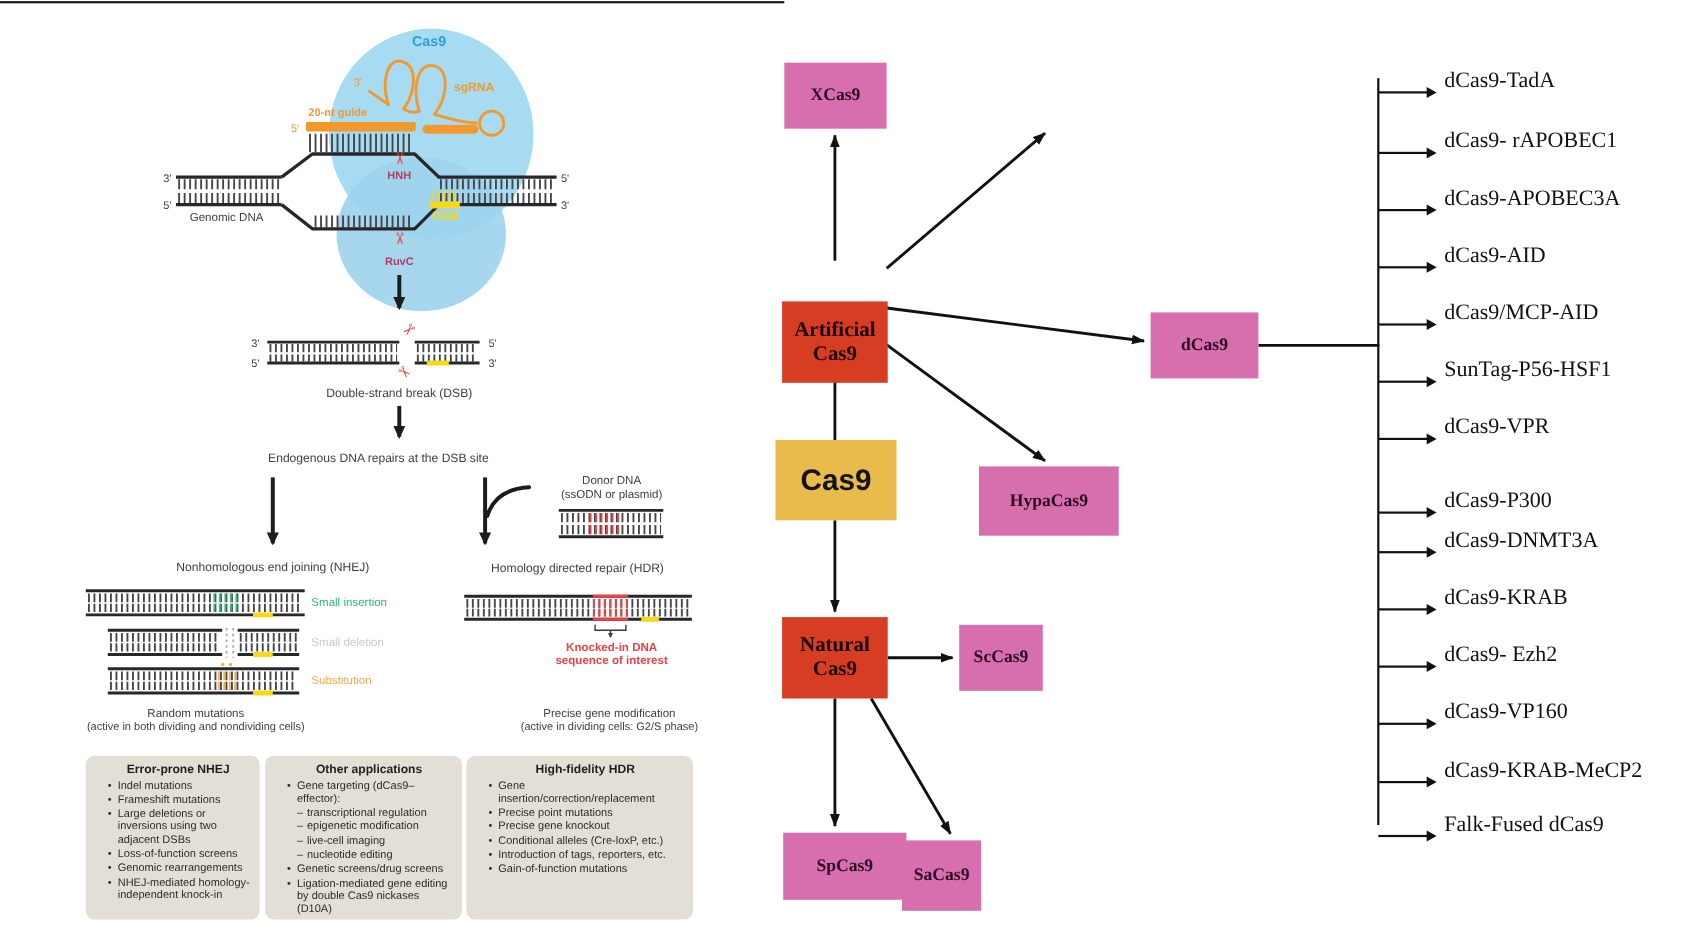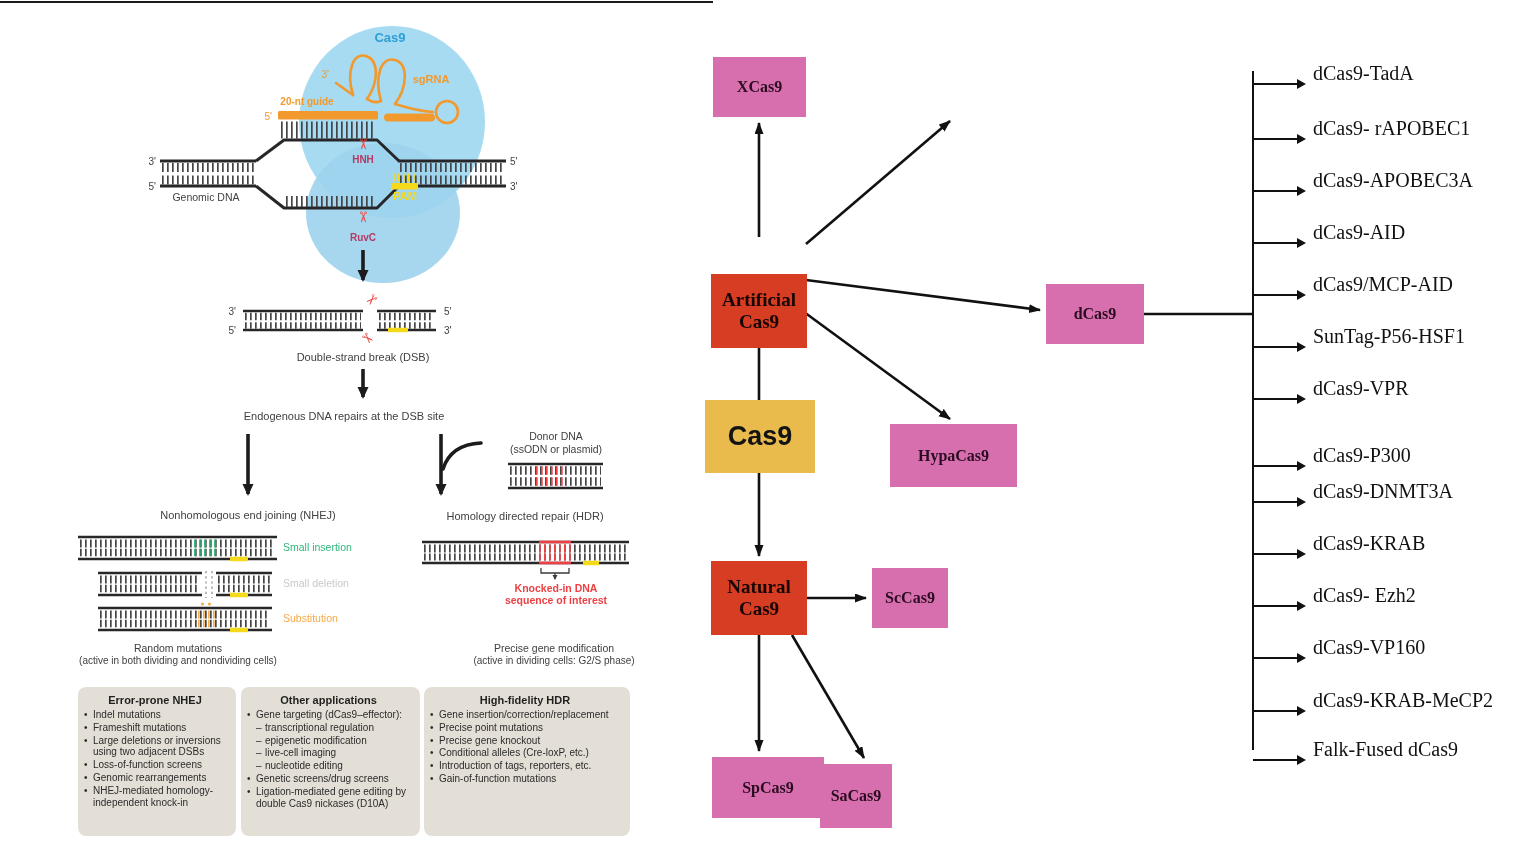--- a/index.html
+++ b/index.html
@@ -27,21 +27,21 @@
   
   .spine{position:absolute;left:1252px;top:71px;width:2px;height:679px;background:#111;}
   .fusion{position:absolute;left:1253px;height:26px;display:flex;align-items:flex-end;}
   .fa{width:45px;height:2px;background:#111;position:relative;flex:0 0 auto;}
   .fa::after{content:"";position:absolute;right:-8px;top:-4px;
              border-left:9px solid #111;border-top:5px solid transparent;border-bottom:5px solid transparent;}
   .fl{margin-left:15px;font-family:"Liberation Serif",serif;font-size:20px;color:#111;white-space:nowrap;}
 
   
   .info-box{position:absolute;top:687px;height:149px;background:#e4dfd6;border-radius:8px;
-            padding:7px 8px 6px 4px;box-sizing:border-box;color:#2b2b2b;}
+            padding:7px 8px 6px 18px;box-sizing:border-box;color:#2b2b2b;}
   #info-box-1{left:78px;width:158px;}
   #info-box-2{left:241px;width:179px;}
   #info-box-3{left:424px;width:206px;}
   .ib-title{text-align:center;font-weight:bold;font-size:11px;color:#1f1f1f;margin:0 0 3px 0;}
   .ib-list{margin:0;padding:0;list-style:none;font-size:10px;line-height:1.18;overflow-wrap:break-word;}
   .ib-list li{position:relative;margin-bottom:1px;}
   li.b{padding-left:11px;}
   li.b::before{content:"\2022";position:absolute;left:2px;}
   li.d{padding-left:20px;}
   li.d::before{content:"\2013";position:absolute;left:11px;}

